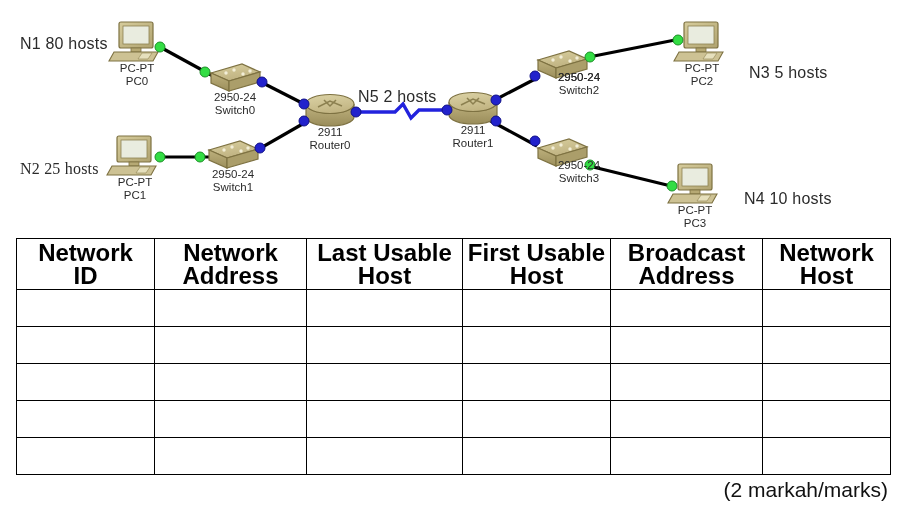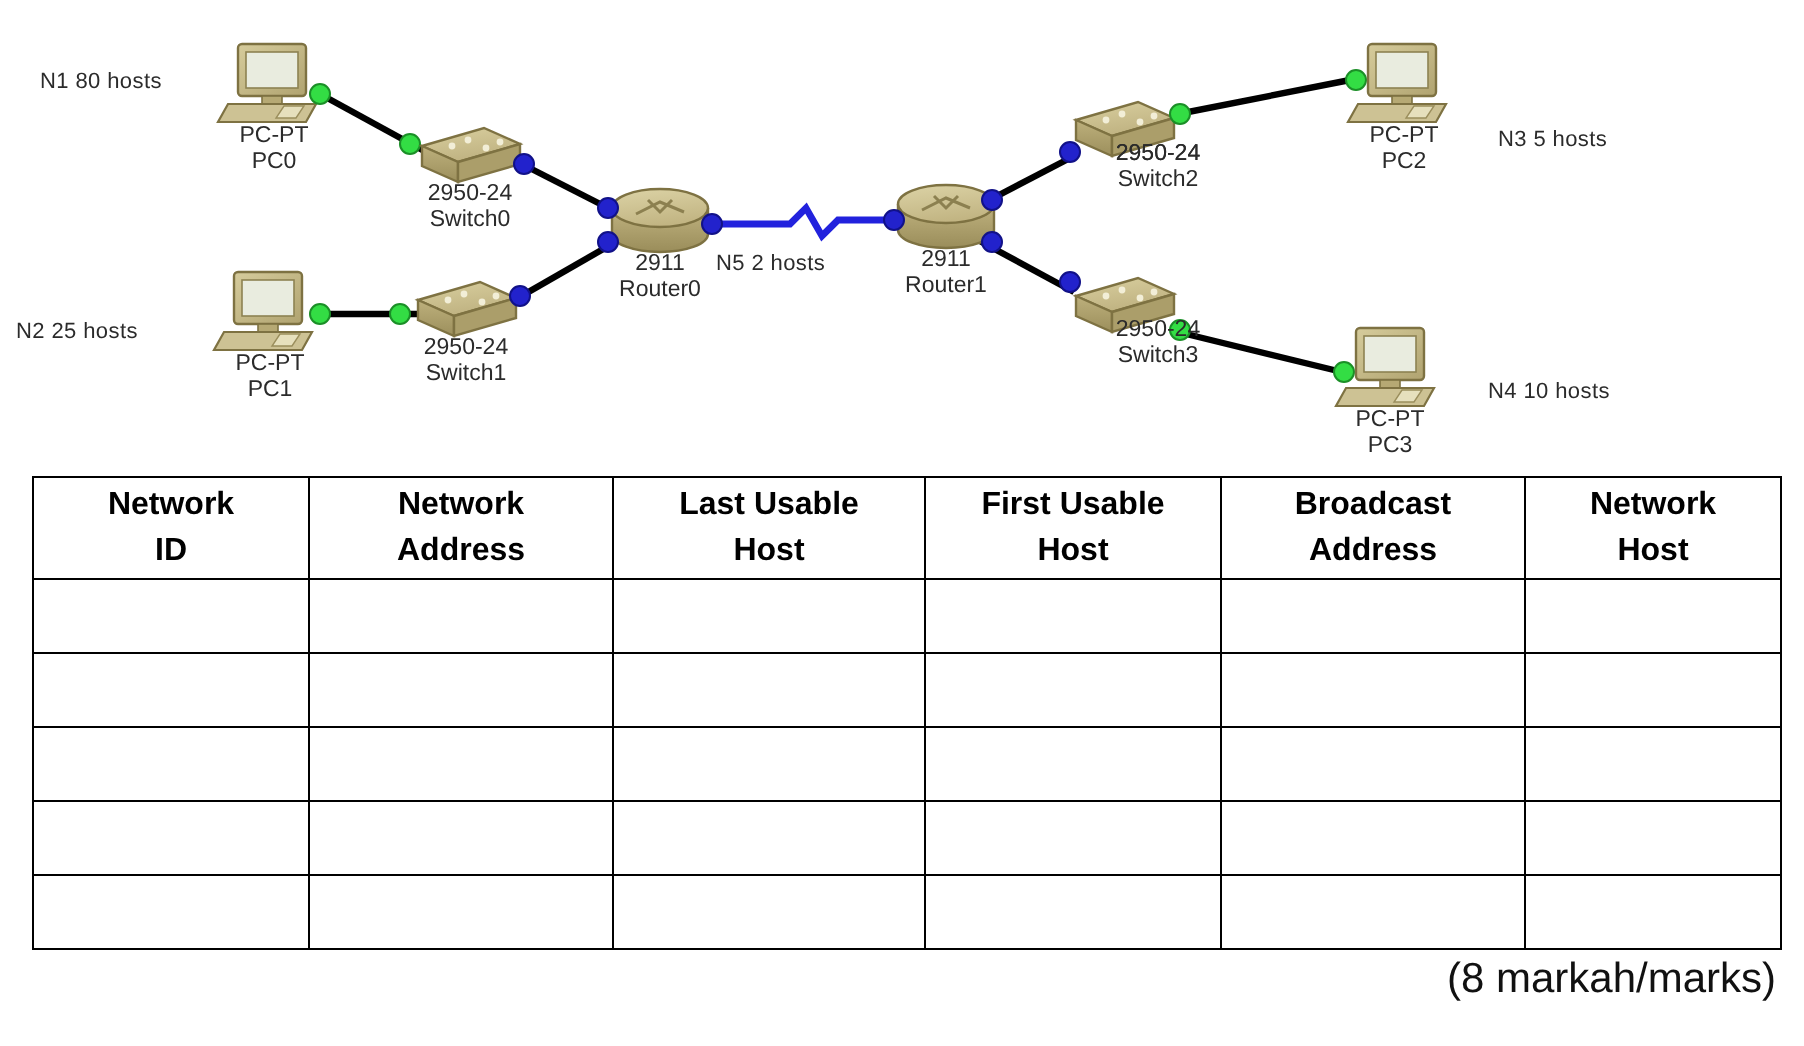--- a/index.html
+++ b/index.html
@@ -27,21 +27,21 @@
     width: 902px;
     height: 228px;
   }
   #diagram svg {
     position: absolute;
     left: 0;
     top: 0;
   }
   .net-label {
     position: absolute;
-    font-size: 11px;
+    font-size: 16px;
     font-family: "Liberation Sans", sans-serif;
     color: #2b2b2b;
     white-space: nowrap;
     letter-spacing: 0.2px;
   }
   .dev-label {
     position: absolute;
     font-size: 11.5px;
     font-family: "Liberation Sans", sans-serif;
     color: #2b2b2b;
@@ -61,21 +61,21 @@
     table-layout: fixed;
   }
   #subnet-table th,
   #subnet-table td {
     border: 1.6px solid #000000;
     padding: 0;
     vertical-align: middle;
   }
   #subnet-table th {
     height: 50px;
-    font-size: 16px;
+    font-size: 24px;
     font-weight: bold;
     font-family: "Liberation Sans", sans-serif;
     color: #000000;
     text-align: center;
     line-height: 23px;
   }
   #subnet-table th span { display: block; }
   #subnet-table td {
     height: 36px;
   }
@@ -245,24 +245,24 @@
       <g>
         <rect x="678" y="164" width="34" height="26" rx="2" fill="url(#monFrame)" stroke="#7e7242" stroke-width="1.2"></rect>
         <rect x="682" y="168" width="26" height="18" fill="#e9ecdf" stroke="#8d8252" stroke-width="0.8"></rect>
         <rect x="690" y="190" width="10" height="4" fill="#b6a974" stroke="#7e7242" stroke-width="0.8"></rect>
         <path d="M673 194 L717 194 L712 203 L668 203 Z" fill="#cdc294" stroke="#7e7242" stroke-width="1.1"></path>
         <path d="M701 195 L711 195 L707 201 L697 201 Z" fill="#e6e0bd" stroke="#9a8e5c" stroke-width="0.7"></path>
       </g>
     </svg>
 
     <div class="net-label" style="left:20px; top:35px;">N1 80 hosts</div>
-    <div class="net-label" style="left:8px; top:160px;">N2 25 hosts</div>
+    <div class="net-label" style="left:20px; top:160px;font-family:Liberation Serif, serif;">N2 25 hosts</div>
     <div class="net-label" style="left:749px; top:48px;margin-top:16px;">N3 5 hosts</div>
     <div class="net-label" style="left:744px; top:190px;">N4 10 hosts</div>
-    <div class="net-label" style="left:358px; top:88px;margin-top:38px;">N5 2 hosts</div>
+    <div class="net-label" style="left:358px; top:88px;">N5 2 hosts</div>
 
     <div class="dev-label" style="left:97px; top:62px; width:80px;">
       <span>PC-PT</span>
       <span>PC0</span>
     </div>
     <div class="dev-label" style="left:95px; top:176px; width:80px;">
       <span>PC-PT</span>
       <span>PC1</span>
     </div>
     <div class="dev-label" style="left:662px; top:62px; width:80px;">
@@ -379,15 +379,15 @@
         <td></td>
         <td></td>
         <td></td>
         <td></td>
         <td></td>
         <td></td>
       </tr>
     </tbody>
   </table>
 
-  <div id="marks-note">(8 markah/marks)</div>
+  <div id="marks-note">(2 markah/marks)</div>
 
 </div>
 
 </body></html>

